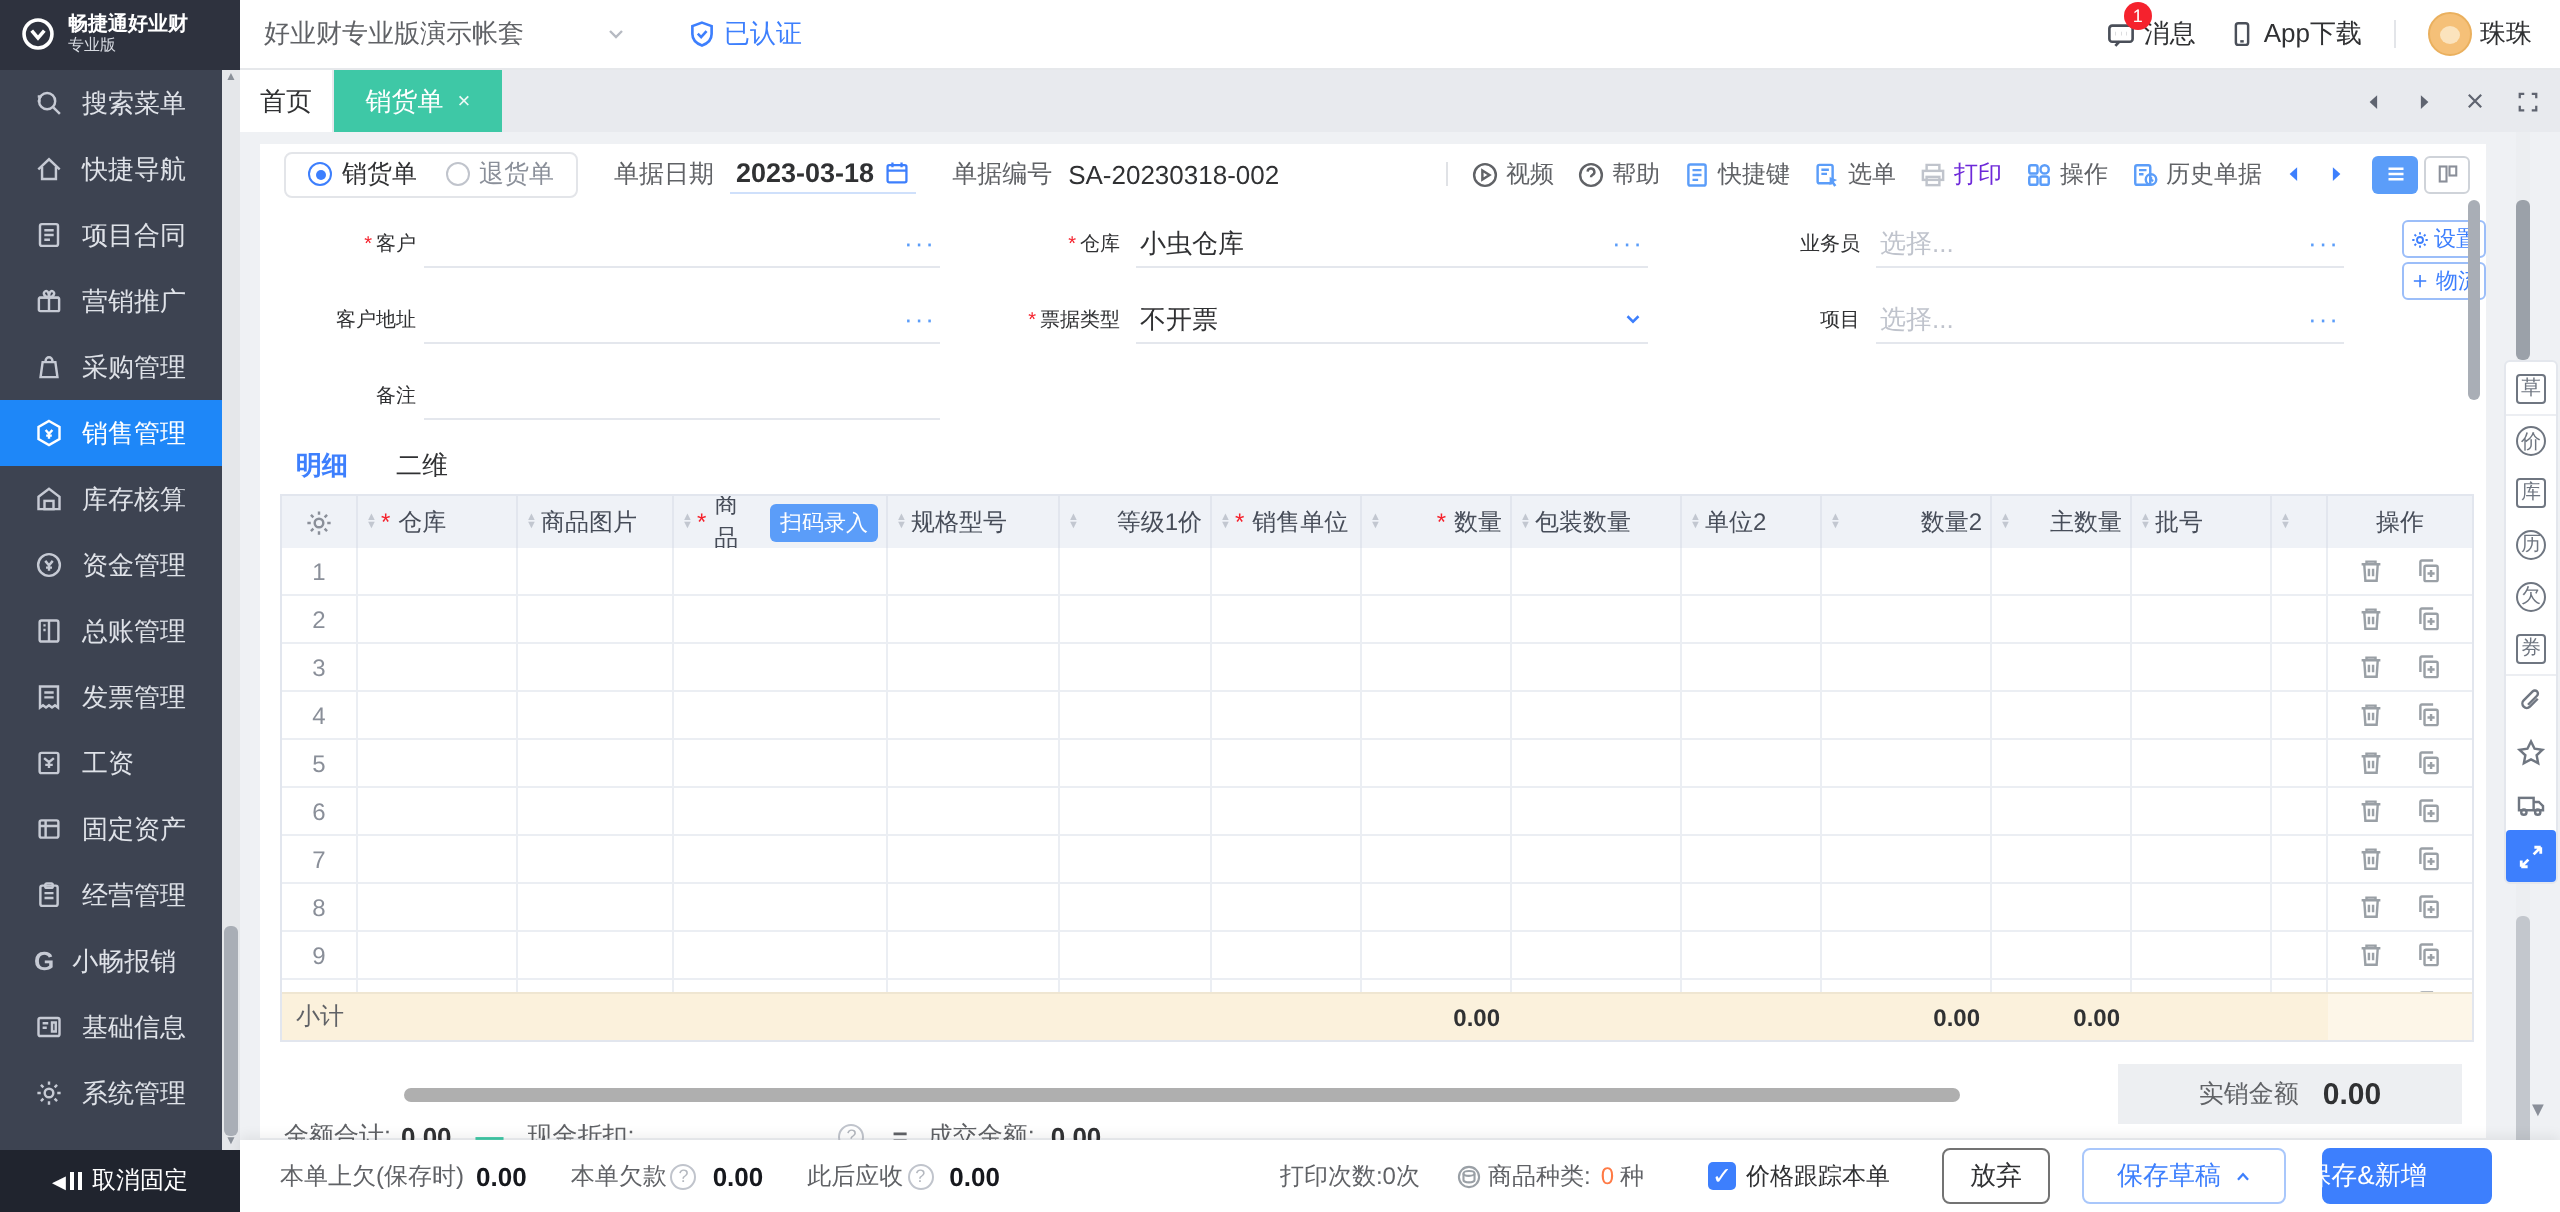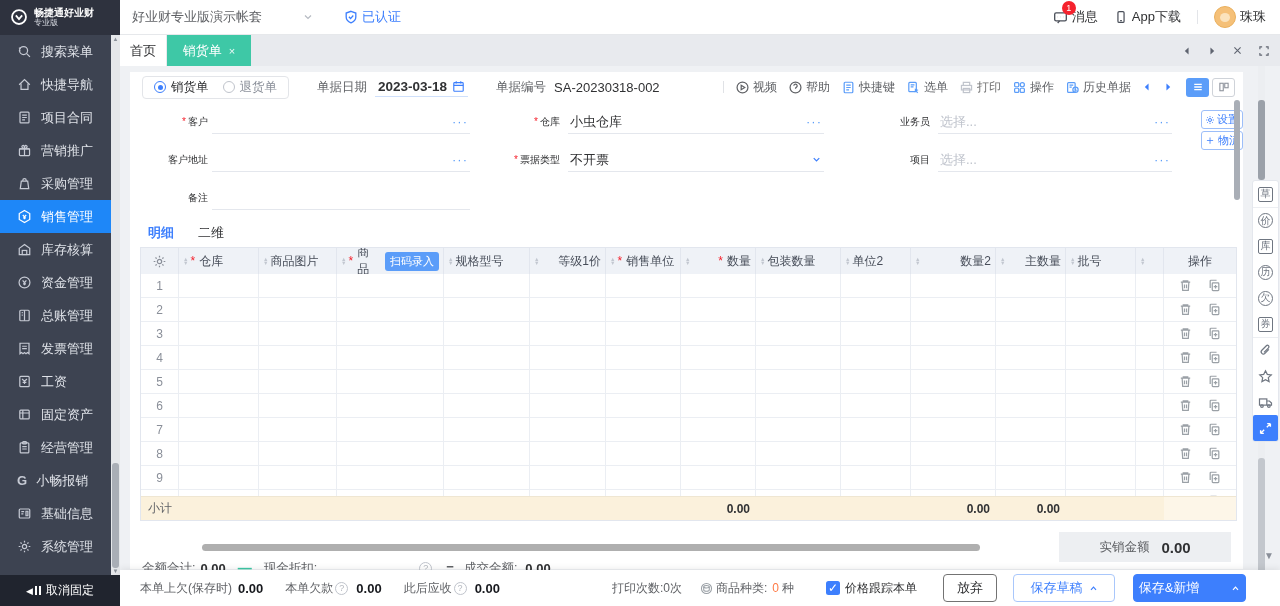--- a/index.html
+++ b/index.html
@@ -46,28 +46,28 @@
   .panel { position:absolute; left:130px; top:72px; width:1113px; height:497px; background:#fff; z-index:2; }
 
   
   .bar-row { position:absolute; left:0; top:0; width:100%; height:30px; display:flex; align-items:center; padding:0 8px; }
   .radio-pill { display:flex; align-items:center; gap:14px; border:1px solid #E3E5E9; border-radius:4px; height:23px; padding:0 11px; background:#fff; font-size:12.5px; margin-left:4px; }
   .radio { display:flex; align-items:center; gap:5px; cursor:pointer; color:#303133; }
   .radio.off { color:#8a8f99; }
   .rdot { width:12px; height:12px; border-radius:50%; border:1px solid #3D7FFD; position:relative; }
   .rdot::after { content:""; position:absolute; left:2.5px; top:2.5px; width:5px; height:5px; border-radius:50%; background:#3D7FFD; }
   .rdot.empty { border-color:#c0c4cc; } .rdot.empty::after { display:none; }
-  .fld-label { color:#606266; font-size:12.5px; margin-left:28px; }
+  .fld-label { color:#606266; font-size:12.5px; margin-left:18px; }
   .date-val { margin-left:8px; font-size:13.5px; color:#303133; font-weight:bold; border-bottom:1px solid #CFE0FB; padding:1px 3px 2px; display:flex; align-items:center; gap:5px; cursor:pointer; }
   .num-val { margin-left:8px; font-size:13px; color:#303133; }
   .bar-actions { margin-left:auto; display:flex; align-items:center; gap:11px; font-size:12px; color:#606266; }
   .act { display:flex; align-items:center; gap:3px; cursor:pointer; }
   .act .ic { color:#5B9DF9; }
   .act.plain .ic { color:#606266; }
-  .act.disabled { color:#737373; } .act.disabled .ic { color:#c0c4cc; }
+  .act.disabled { color:#6d28d9; } .act.disabled .ic { color:#c0c4cc; }
   .vdiv { width:1px; height:12px; background:#e0e2e6; }
   .nav-caret { color:#3D7FFD; cursor:pointer; }
   .view-toggle { display:flex; gap:3px; margin-left:2px; }
   .vt { width:23px; height:19px; border-radius:3px; display:flex; align-items:center; justify-content:center; cursor:pointer; }
   .vt.on { background:#5B9DF9; color:#fff; }
   .vt.off2 { background:#fff; border:1px solid #cfd3d9; color:#8a8f99; }
 
   
   .field { position:absolute; height:24px; display:flex; align-items:center; font-size:13px; }
   .f-label { color:#303133; font-size:10px; text-align:right; flex:none; }
@@ -120,21 +120,21 @@
   .f-stat { display:flex; align-items:center; margin-right:22px; white-space:nowrap; }
   .f-stat b { color:#16181d; font-size:13px; margin-left:6px; }
   .print-cnt { margin-left:auto; white-space:nowrap; }
   .kinds { display:flex; align-items:center; margin-left:18px; white-space:nowrap; }
   .kinds .cnt { color:#FF7A45; margin:0 3px 0 5px; }
   .chkwrap { display:flex; align-items:center; gap:5px; margin-left:32px; white-space:nowrap; color:#303133; }
   .chk { width:14px; height:14px; background:#3D7FFD; border-radius:2.5px; color:#fff; display:flex; align-items:center; justify-content:center; cursor:pointer; }
   .btn { height:28px; border-radius:4px; display:flex; align-items:center; justify-content:center; gap:6px; font-size:13px; cursor:pointer; white-space:nowrap; }
   .btn-plain { width:54px; background:#fff; border:1px solid #737373; color:#303133; margin-left:26px; }
   .btn-outline { width:102px; background:#fff; border:1px solid #A9C7FB; color:#3D7FFD; margin-left:16px; }
-  .btn-primary { width:113px; background:#3D7FFD; border:1px solid #3D7FFD; color:#fff; margin-left:18px;gap:32px; }
+  .btn-primary { width:85px; background:#3D7FFD; border:1px solid #3D7FFD; color:#fff; margin-left:18px;gap:32px; }
 
   
   .main-scroll { position:absolute; left:1258px; top:66px; width:7px; height:504px; background:#ECEEF1; z-index:3; }
   .main-thumb { position:absolute; left:0; width:7px; background:#9BA1A9; border-radius:3px; }
   .rail { position:absolute; left:1252px; top:180px; width:27px; background:#fff; border:1px solid #E4E7ED; border-radius:3px; z-index:4; }
   .rail-item { height:26px; display:flex; align-items:center; justify-content:center; color:#6f7681; font-size:11px; cursor:pointer; }
   .rail-item.gs { border-top:1px solid #ECEEF2; }
   .rail-item .boxed { border:1px solid #6f7681; border-radius:2px; width:15px; height:15px; display:flex; align-items:center; justify-content:center; font-size:10px; }
   .rail-item .circled { border:1px solid #6f7681; border-radius:50%; width:15px; height:15px; display:flex; align-items:center; justify-content:center; font-size:10px; }
   .rail-item.active { background:#3D7FFD; color:#fff; border-radius:2px; }

